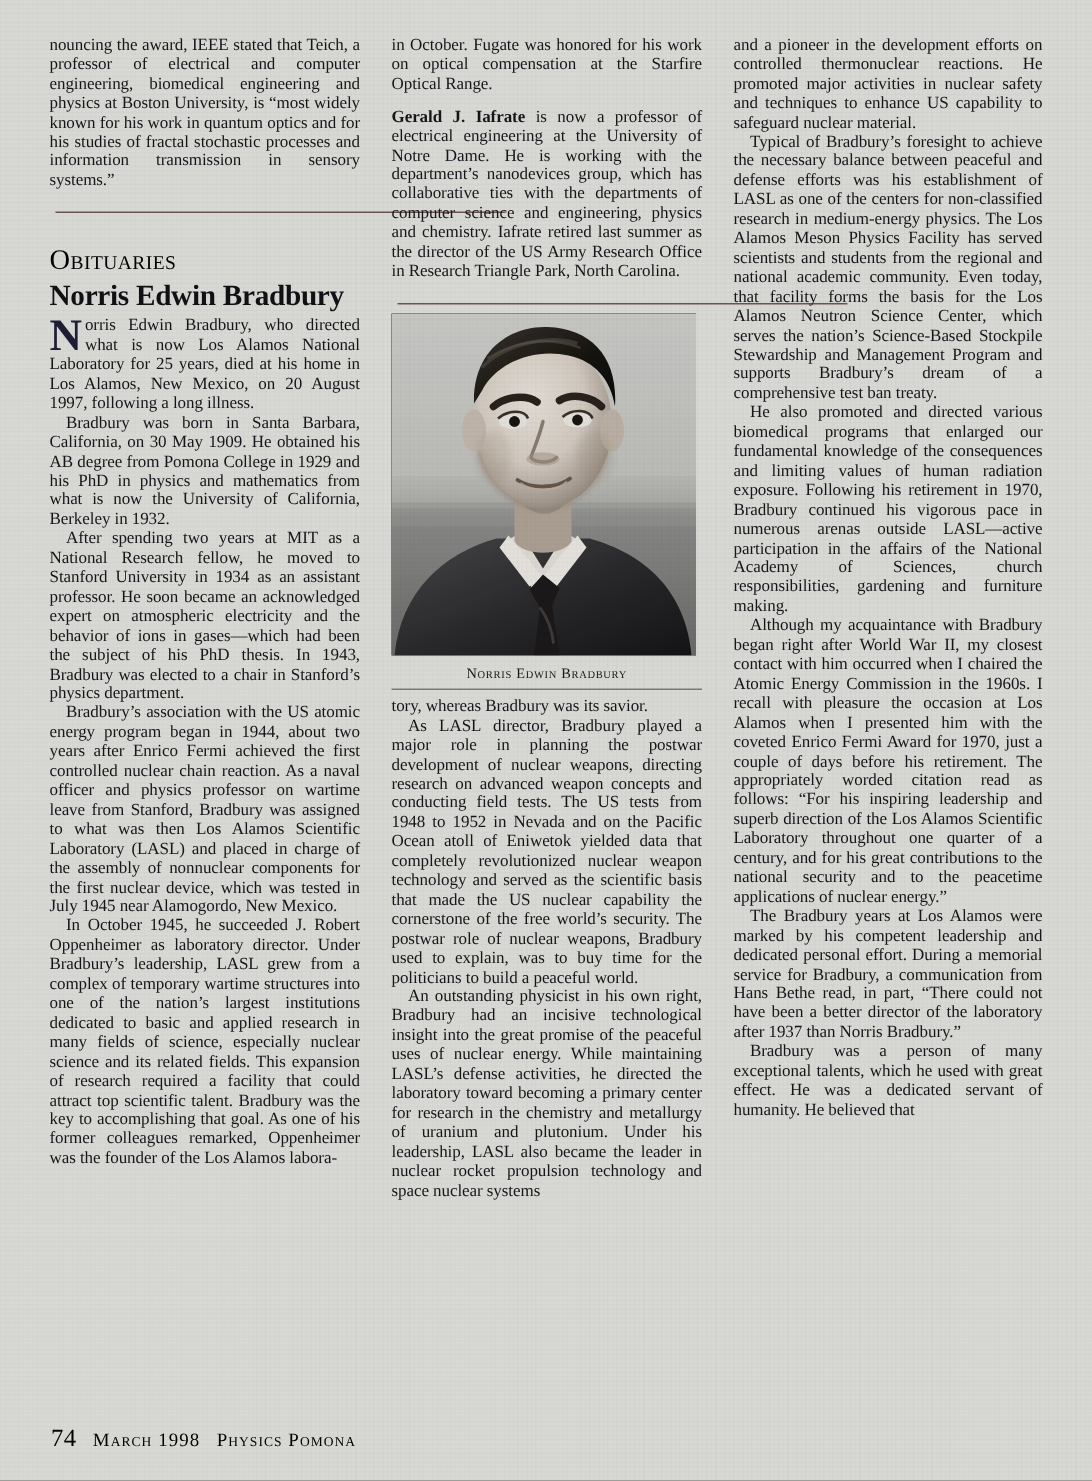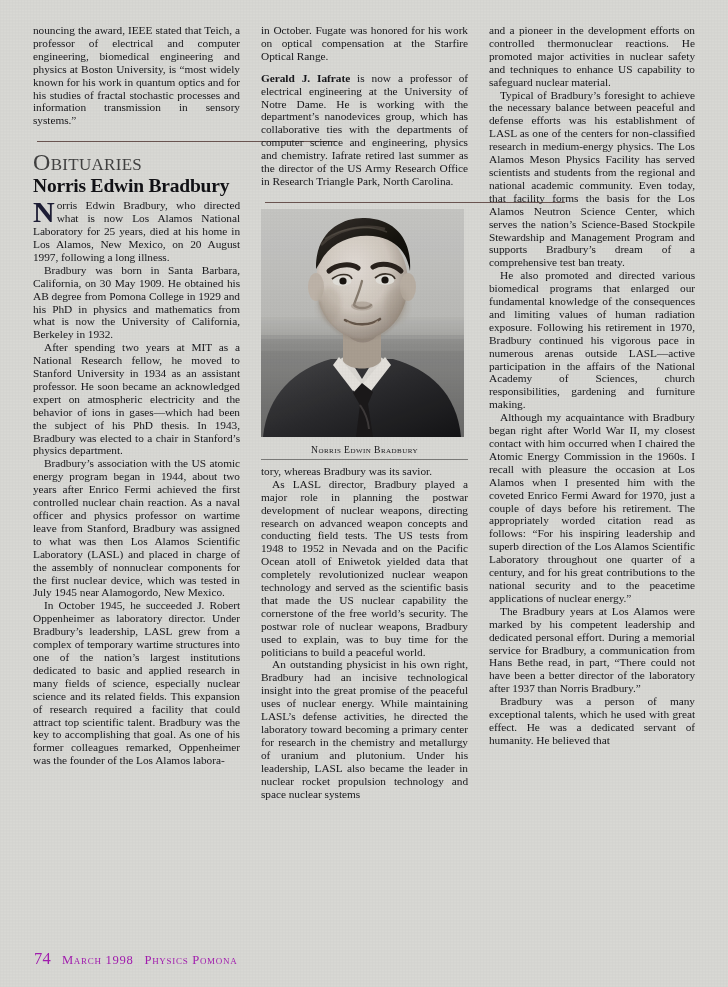--- a/index.html
+++ b/index.html
@@ -67,27 +67,27 @@
 
   .rule {
     height: 0;
     border-top: 1.6px solid #6a5450;
     margin: 14px 0 6px 4px;
     width: 300px;
     position: relative;
     left: 0;
   }
   .sec-head {
-    font-size: 24px;
+    font-size: 19px;
     line-height: 24px;
     letter-spacing: 0.3px;
     font-variant: small-caps;
     font-weight: normal;
-    color: #404040;
-    margin: 8px 0 1px 0;
+    color: #000000;
+    margin: 20px 0 1px 0;
     font-family: "Liberation Serif", "DejaVu Serif", serif;
   }
   .obit-name {
     font-size: 19.5px;
     line-height: 21px;
     font-weight: bold;
     color: #111115;
     margin: 0 0 3px 0;
     letter-spacing: -0.2px;
   }
@@ -128,21 +128,21 @@
     height: 0;
   }
 
   .footer {
     position: absolute;
     left: 34px;
     bottom: 18px;
     display: flex;
     align-items: baseline;
     gap: 11px;
-    color: #a21caf;
+    color: #000000;
   }
   .folio {
     font-size: 16.5px;
     letter-spacing: 0.2px;
   }
   .footer-txt {
     font-variant: small-caps;
     font-size: 12.6px;
     letter-spacing: 0.7px;
   }

